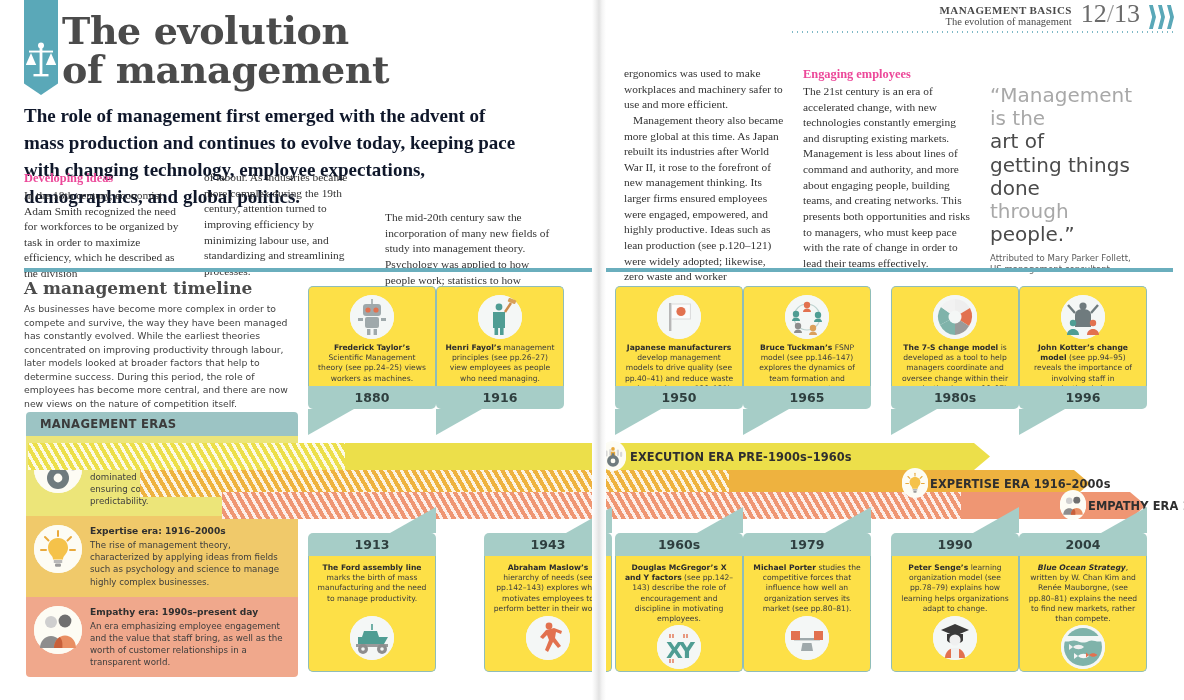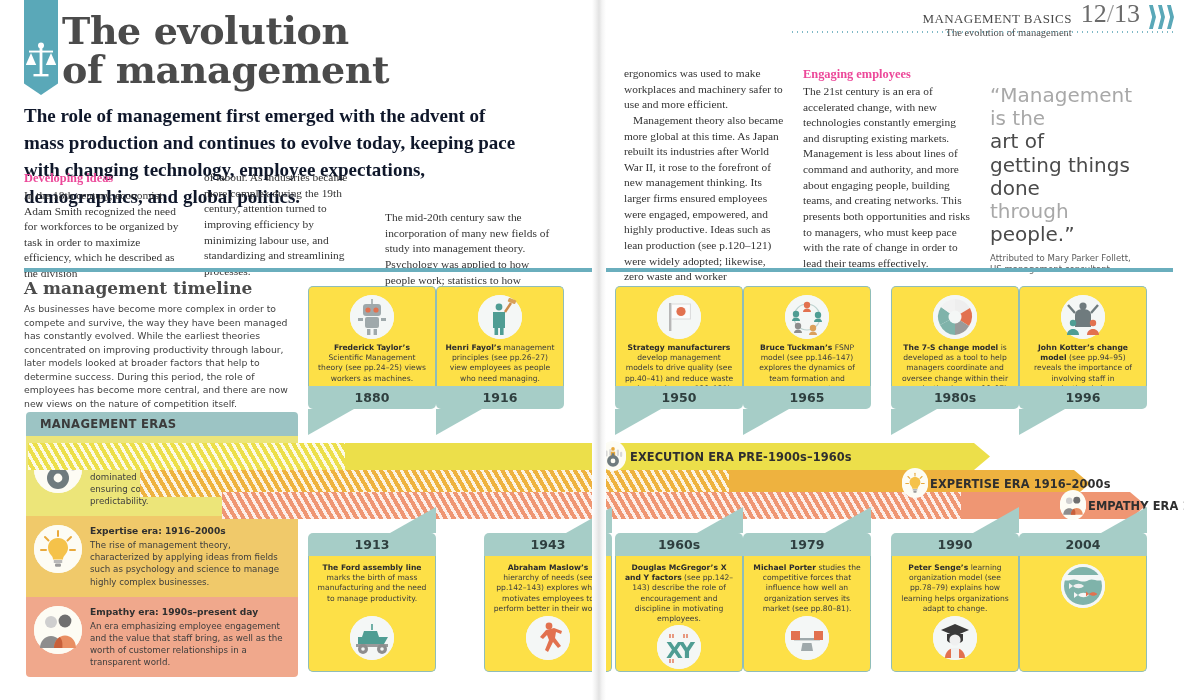--- a/index.html
+++ b/index.html
@@ -18,21 +18,21 @@
     background:linear-gradient(to right,#ffffff 0%,#f2f2f2 25%,#e2e2e2 50%,#f4f4f4 72%,#ffffff 100%);
     z-index:40;pointer-events:none;
   }
 
   
   .runhead{
     position:absolute;right:10px;top:4px;text-align:right;
     display:flex;align-items:flex-start;gap:9px;
   }
   .runhead-txt{font-family:"Liberation Serif",serif;line-height:1.12;text-align:right;}
-  .runhead-1{font-weight:normal;font-size:13px;letter-spacing:.4px;color:#4a4a4a;margin-top:8px;}
+  .runhead-1{font-weight:bold;font-size:11px;letter-spacing:.4px;color:#4a4a4a;}
   .runhead-2{font-size:10.5px;color:#4a4a4a;}
   .folio{font-family:"Liberation Serif",serif;font-size:26px;color:#6b6b6b;line-height:1;margin-top:-3px;}
   .folio .sl{color:#9a9a9a;}
   .chevrons{display:flex;gap:2px;margin-top:1px;}
   .chev{width:7px;height:24px;background:#5aa8b8;
         clip-path:polygon(0 0,55% 0,100% 50%,55% 100%,0 100%,45% 50%);}
   .dotrule{
     position:absolute;left:790px;top:31px;width:384px;height:2px;
     background-image:radial-gradient(circle,#7fb9c6 0.9px,transparent 1.1px);
     background-size:5px 2px;
@@ -312,21 +312,21 @@
      <div class="year">1916<span class="tail"></span></div>
       </div>
       <div class="card card-top" style="left: 615px; top: 286px;">
         <div class="card-box">
        <span class="card-ico"><svg width="44" height="44" viewBox="0 0 44 44">
               <circle cx="22" cy="22" r="22" fill="#f4f7f6"></circle>
               <rect x="12" y="8" width="2.4" height="28" fill="#b7b7b7"></rect>
               <rect x="14.4" y="9" width="19" height="15" fill="#fbfbfb" stroke="#dadada"></rect>
               <circle cx="24" cy="16.5" r="4.6" fill="#e2714f"></circle>
             </svg></span>
-       <div class="card-tx"><b>Strategy manufacturers</b> develop management models to drive quality (see pp.40–41) and reduce waste and costs (see pp.120–121).</div>
+       <div class="card-tx"><b>Japanese manufacturers</b> develop management models to drive quality (see pp.40–41) and reduce waste and costs (see pp.120–121).</div>
      </div>
      <div class="year">1950<span class="tail"></span></div>
       </div>
       <div class="card card-top" style="left: 743px; top: 286px;">
         <div class="card-box">
        <span class="card-ico"><svg width="44" height="44" viewBox="0 0 44 44">
               <circle cx="22" cy="22" r="22" fill="#f4f7f6"></circle>
               <circle cx="22" cy="22" r="13" fill="none" stroke="#bcd2cf" stroke-width="1.2"></circle>
               <g>
                 <circle cx="22" cy="10" r="3.2" fill="#e2714f"></circle>
@@ -516,20 +516,21 @@
               <path d="M30 18v6c0 2-3.6 3.4-8 3.4s-8-1.4-8-3.4v-6" fill="#3a3a3a"></path>
               <circle cx="22" cy="24" r="5.6" fill="#f0f0f0"></circle>
               <path d="M12 42c0-6 4.4-10 10-10s10 4 10 10z" fill="#e2714f"></path>
               <path d="M18 32h8v10h-8z" fill="#f0f0f0"></path>
             </svg></span>
      </div>
       </div>
       <div class="card card-bot" style="left: 1019px; top: 533px;">
         <div class="year">2004<span class="tail"></span></div>
      <div class="card-box">
+       <div class="card-tx"><i>Blue Ocean Strategy</i>, written by W. Chan Kim and Renée Mauborgne, (see pp.80–81) explains the need to find new markets, rather than compete.</div>
        <span class="card-ico"><svg width="44" height="44" viewBox="0 0 44 44">
               <circle cx="22" cy="22" r="22" fill="#f4f7f6"></circle>
               <circle cx="22" cy="22" r="19" fill="#7fb3aa"></circle>
               <path d="M3 16c5 2 8-2 13 0s8 2 12 0 8 2 13 0v-5H3z" fill="#f4f7f6"></path>
               <g fill="#f0f0f0">
                 <path d="M12 22c3-3 8-3 11 0-3 3-8 3-11 0z"></path>
                 <path d="M12 22l-4-3v6z"></path>
               </g>
               <g fill="#f6f6f6">
                 <path d="M17 31c3-3 8-3 11 0-3 3-8 3-11 0z"></path>

